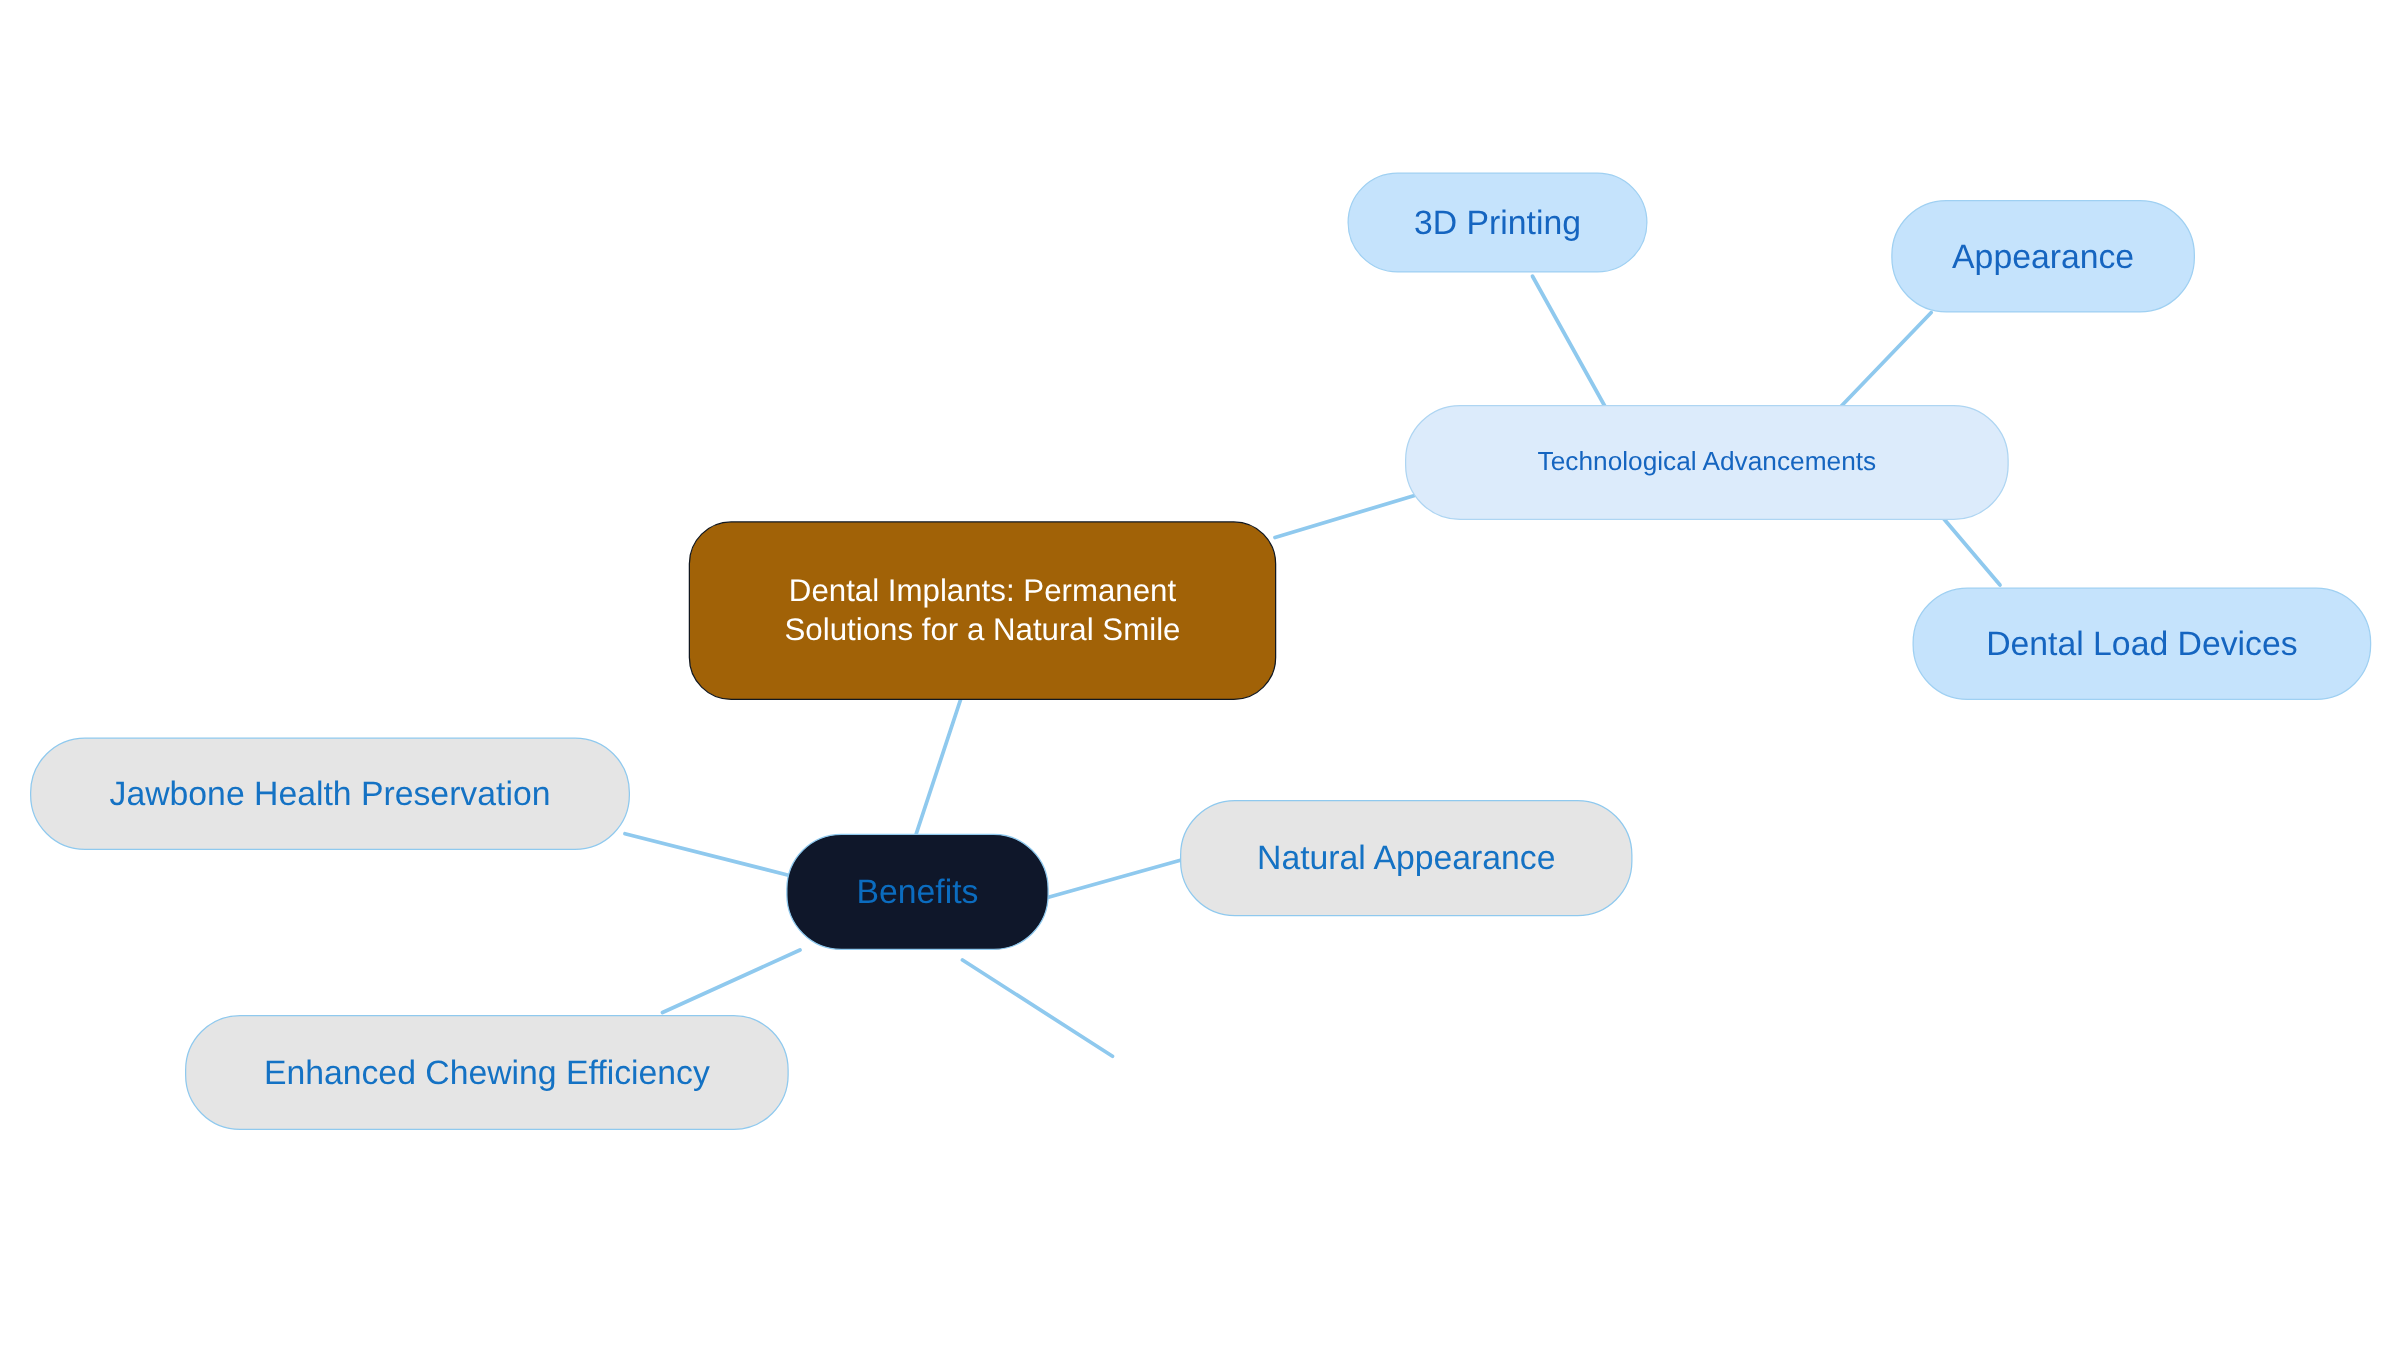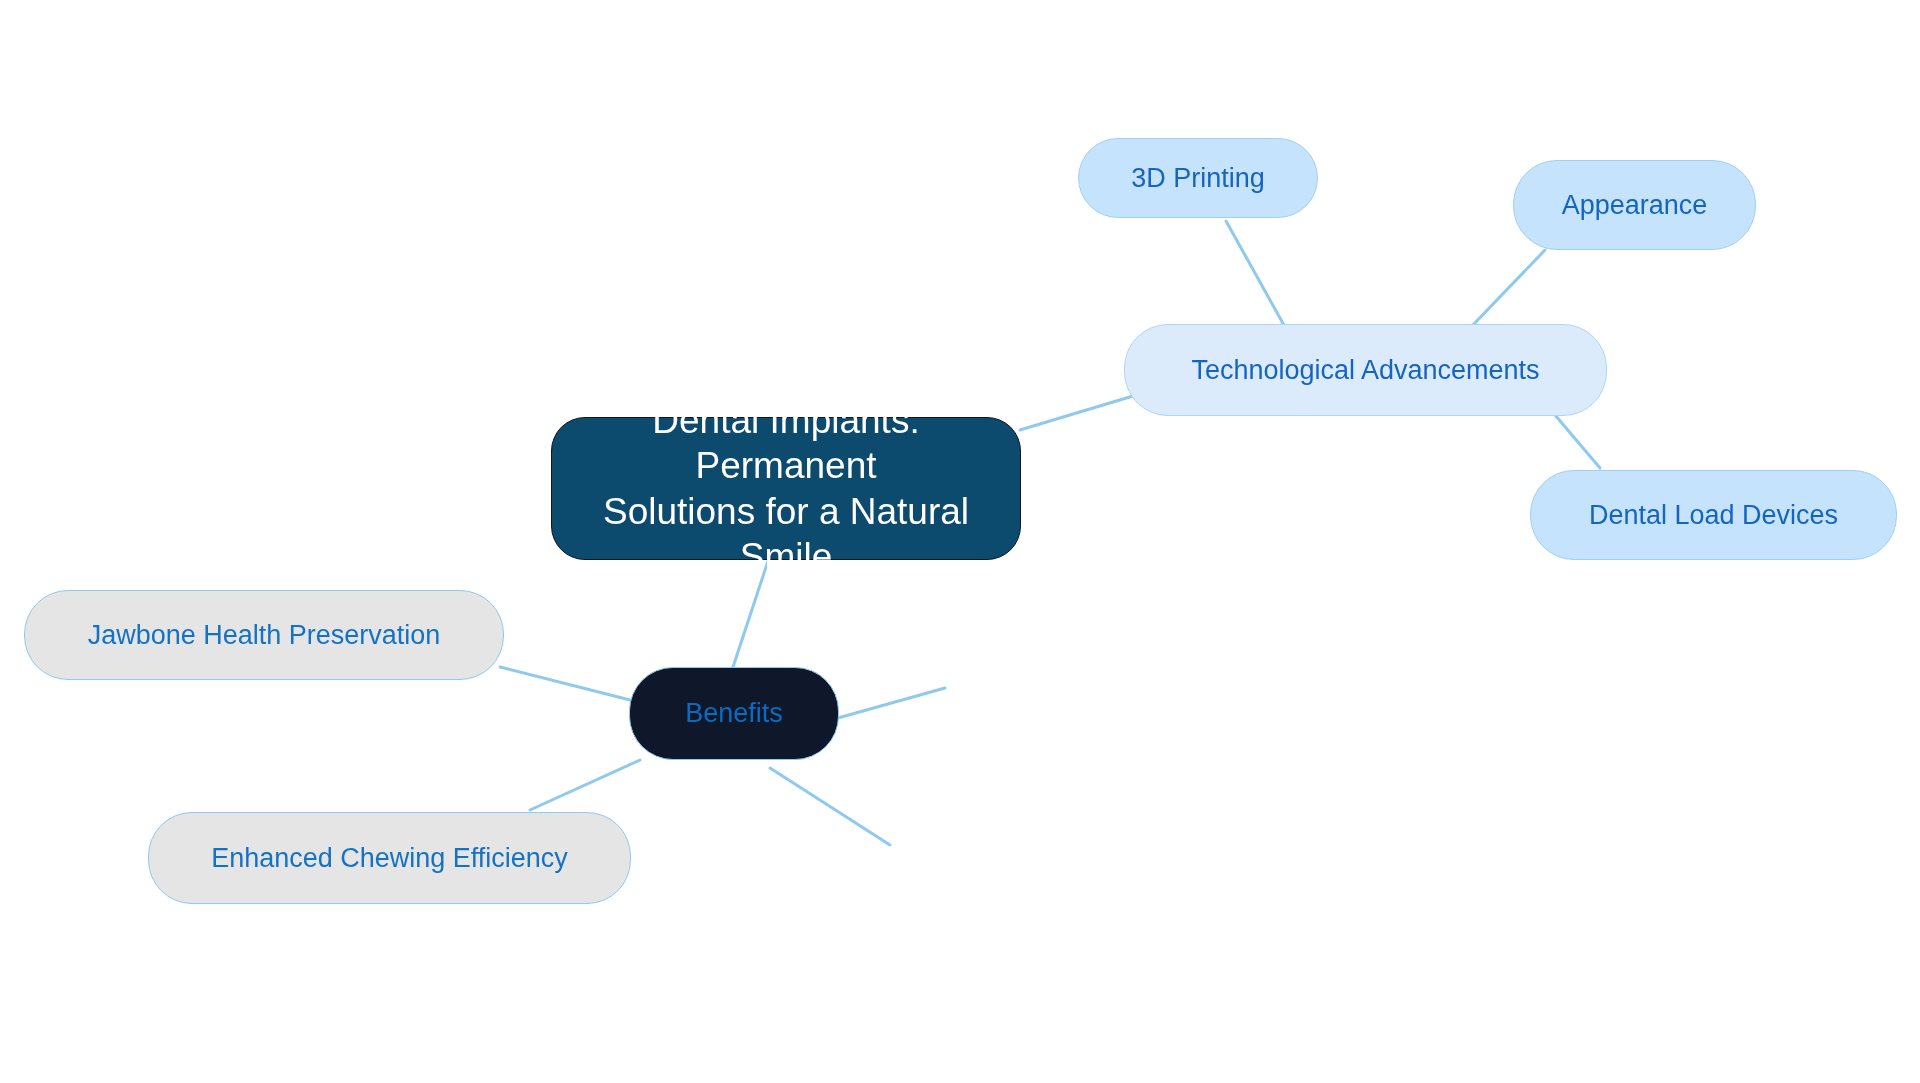--- a/index.html
+++ b/index.html
@@ -45,34 +45,34 @@
     border-width: 1.5px;
     user-select: none;
   }
   .node-label {
     display: block;
     line-height: 1.22;
     white-space: pre-line;
   }
   
   .node-root {
-    background: #0c4a6e;
+    background: #a16207;
     border-color: #101720;
     border-radius: 34px;
     color: #ffffff;
-    font-size: 37px;
+    font-size: 25px;
     padding: 0 22px;
   }
   
   .node-branch {
     background: #dcebfb;
     border-color: #aed5f2;
     border-radius: 44px;
     color: #1565c0;
-    font-size: 27px;
+    font-size: 21px;
     padding: 0 26px;
     text-align: center;
   }
   .node-branch-alt {
     background: #0f172a;
     border-color: #8fc9ee;
     border-radius: 44px;
     color: #0b6cbf;
     font-size: 27px;
     padding: 16px 26px;
@@ -143,19 +143,22 @@
   </div>
 
   <div class="node node-branch-alt" style="left:629px; top:667px; width:210px; height:93px;">
     <span class="node-label">Benefits</span>
   </div>
 
   <div class="node node-leaf-soft" style="left:24px; top:590px; width:480px; height:90px;">
     <span class="node-label">Jawbone Health Preservation</span>
   </div>
 
+  <div class="node node-leaf-soft" style="left:944px; top:640px; width:362px; height:93px;">
+    <span class="node-label">Natural Appearance</span>
+  </div>
 
   <div class="node node-leaf-soft" style="left:148px; top:812px; width:483px; height:92px;text-align:right;">
     <span class="node-label">Enhanced Chewing Efficiency</span>
   </div>
 
 
 </div>
 
 </body></html>

